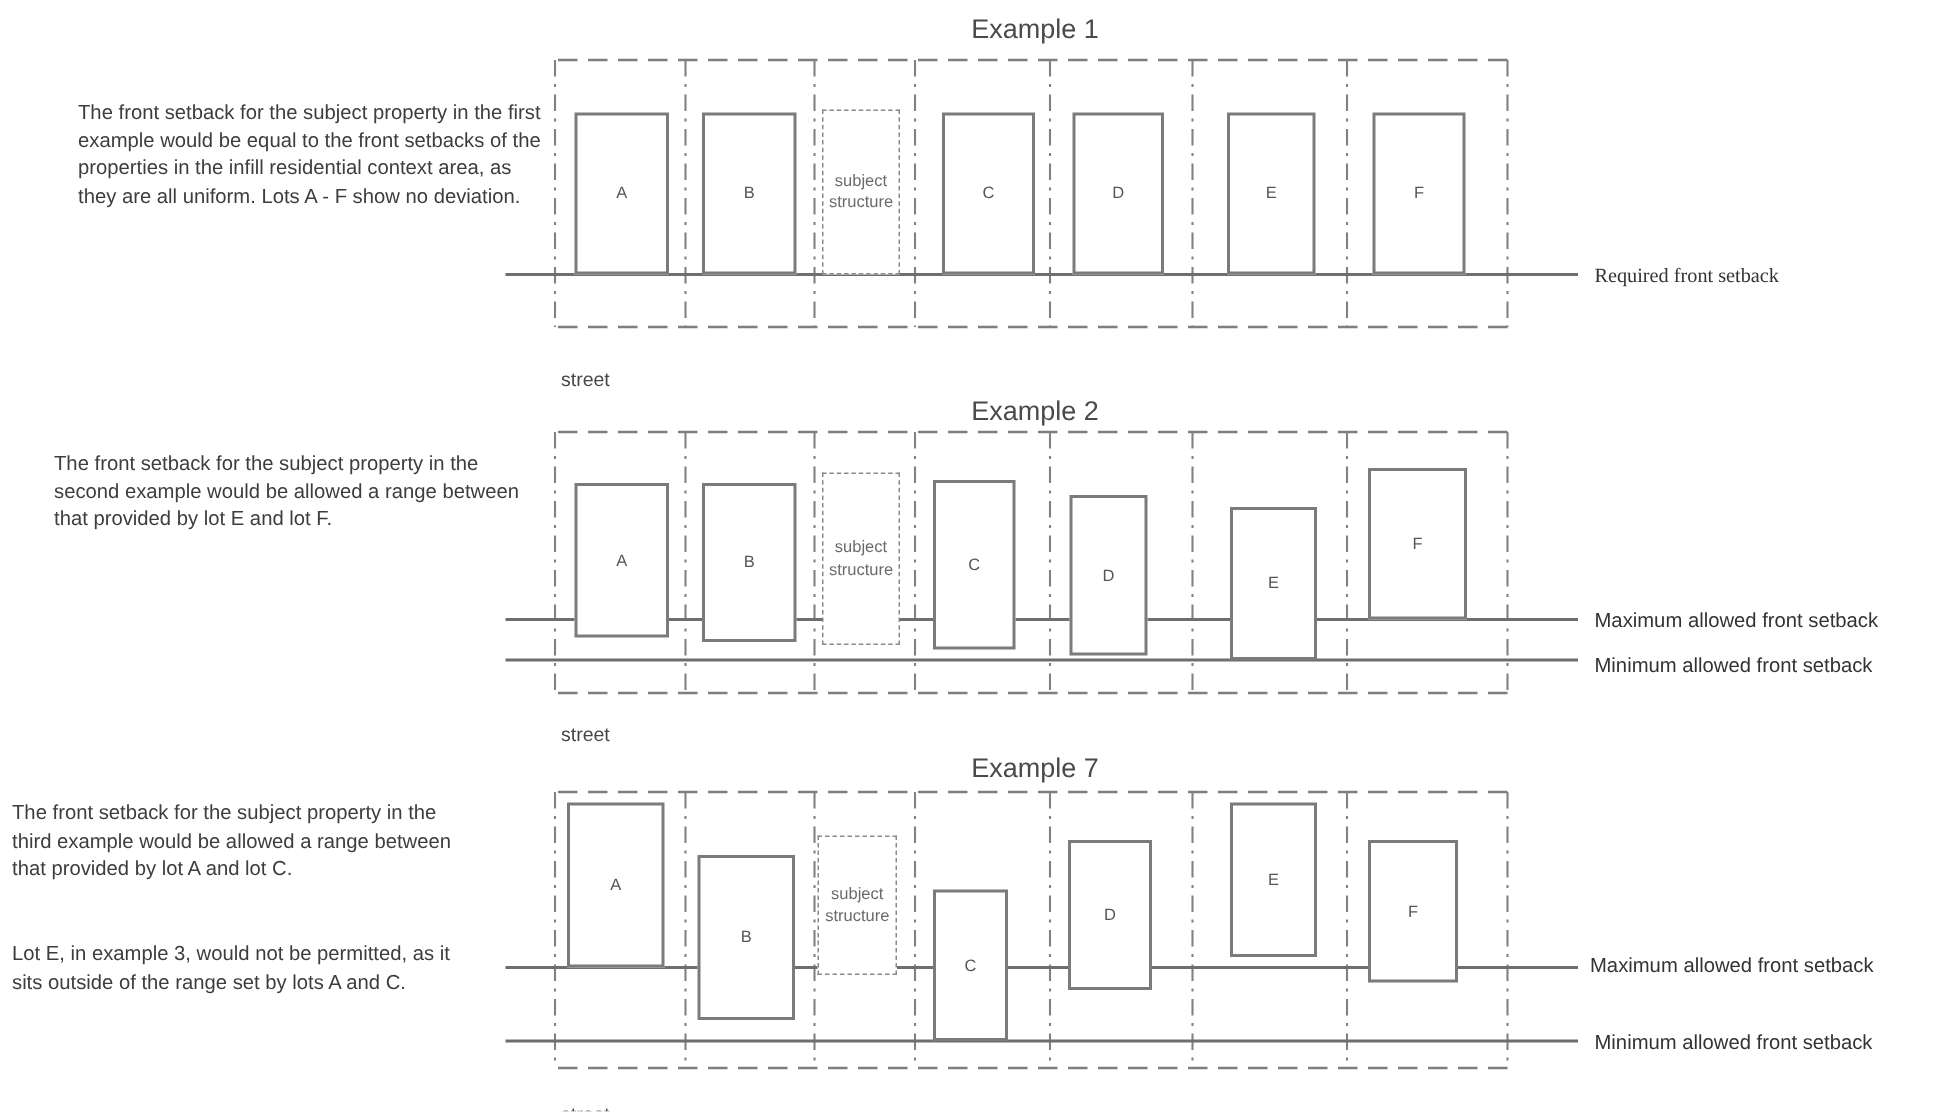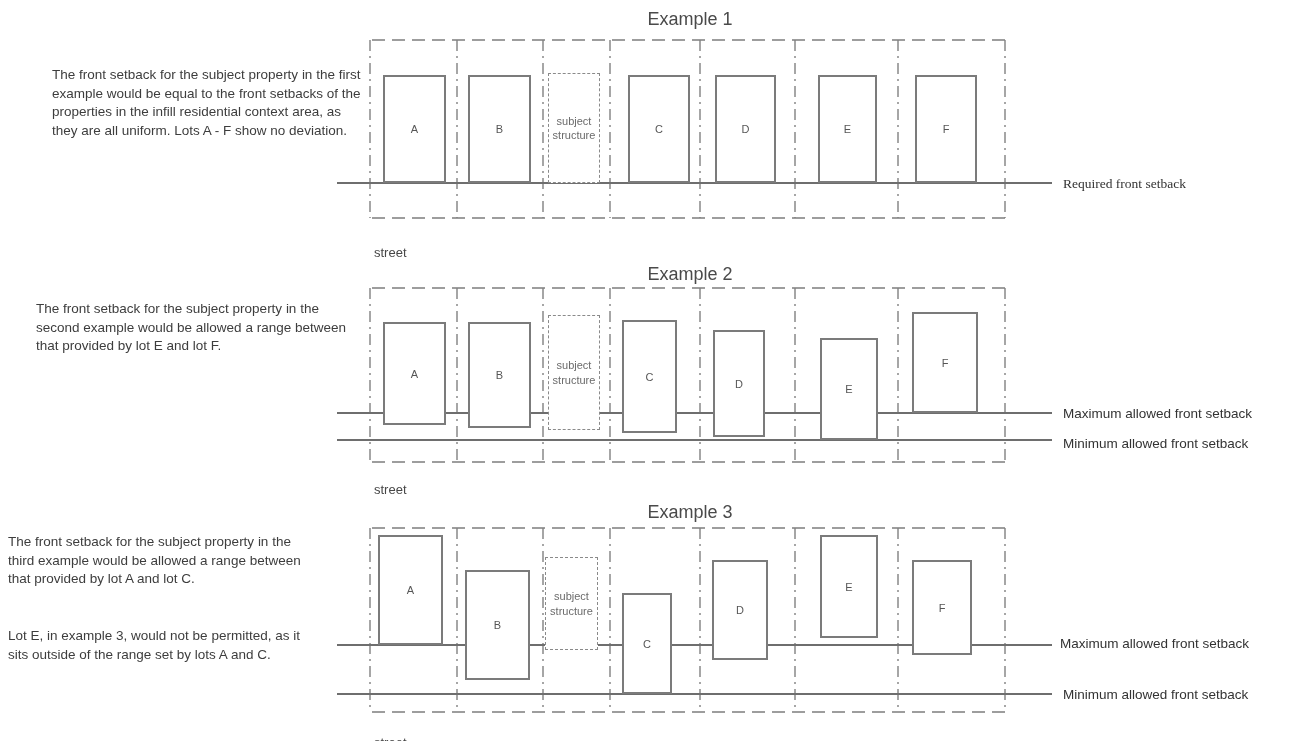--- a/index.html
+++ b/index.html
@@ -174,21 +174,21 @@
     <span>E</span>
   </div>
   <div class="building" style="left:912px; top:312px; width:66px; height:101px;">
     <span>F</span>
   </div>
 
   <div class="street" style="left:374px; top:466px;">street</div>
   <div class="sb-label" style="left:1063px; top:406px;">Maximum allowed front setback</div>
   <div class="sb-label" style="left:1063px; top:436px;">Minimum allowed front setback</div>
 
-  <div class="ex-title" style="left:630px; top:502px;">Example 3</div>
+  <div class="ex-title" style="left:630px; top:502px;">Example 7</div>
 
   <div class="desc" style="left:8px; top:533px;">The front setback for the subject property in the third example would be allowed a range between that provided by lot A and lot C.</div>
   <div class="desc" style="left:8px; top:627px;">Lot E, in example 3, would not be permitted, as it sits outside of the range set by lots A and C.</div>
 
   <div class="building" style="left:378px; top:535px; width:65px; height:110px;">
     <span>A</span>
   </div>
   <div class="building" style="left:465px; top:570px; width:65px; height:110px;">
     <span>B</span>
   </div>

